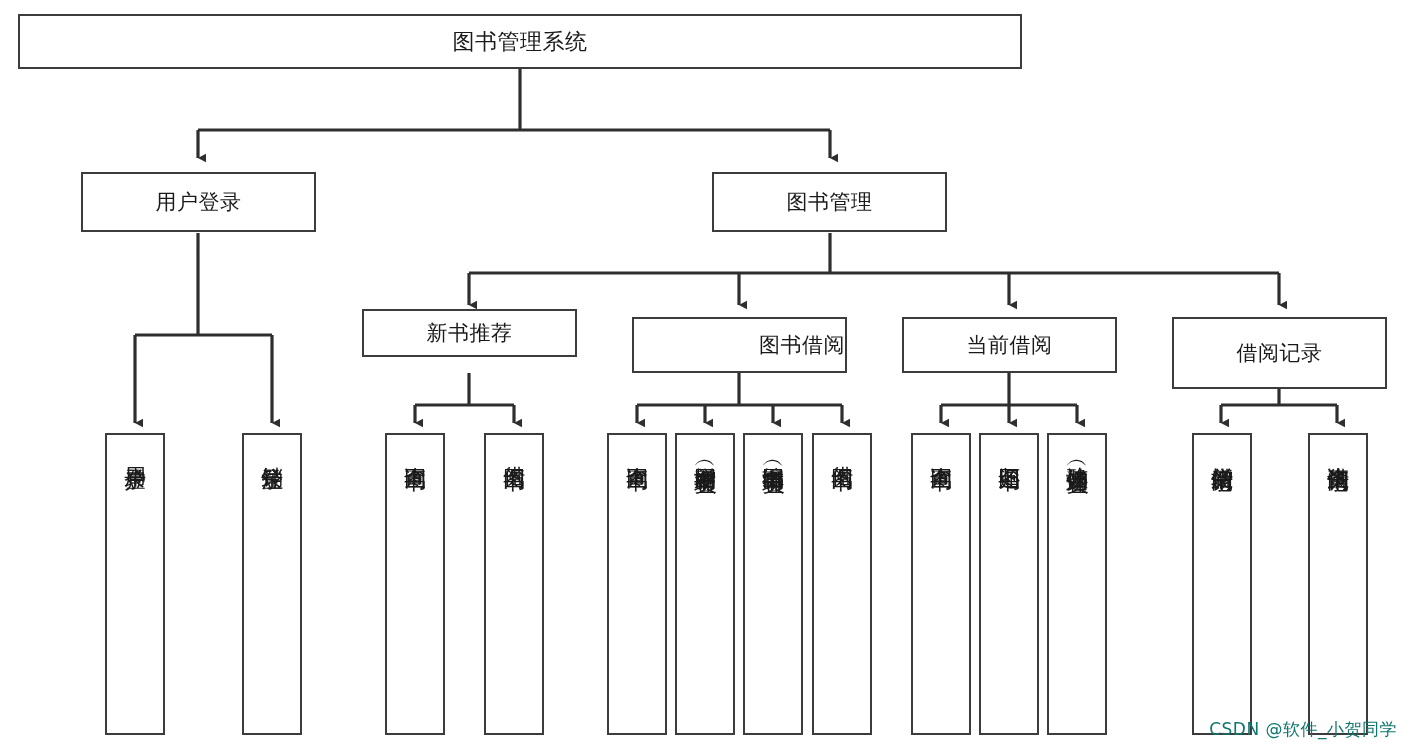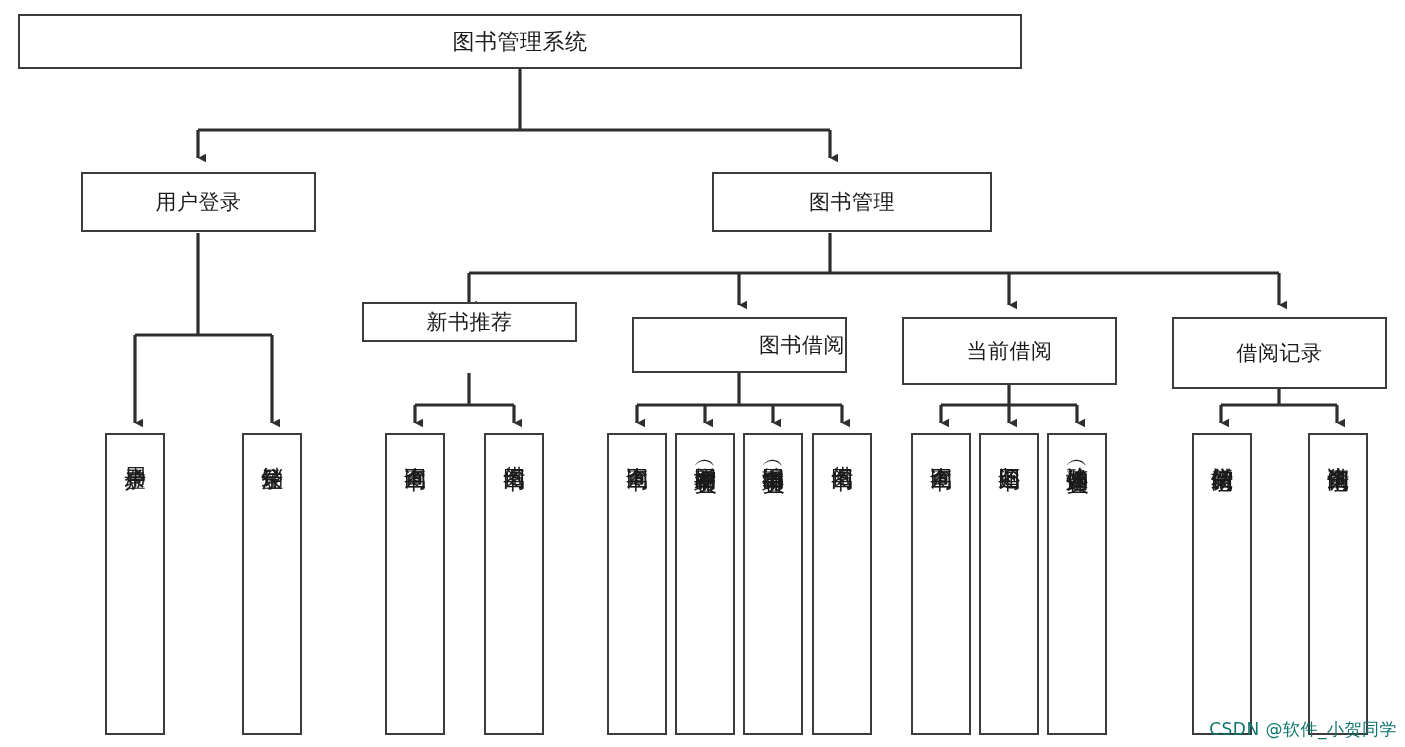--- a/index.html
+++ b/index.html
@@ -134,33 +134,33 @@
   </svg>
 
   <div class="node horiz root" style="left:18px; top:14px; width:1004px; height:55px;">
     <span class="node-label">图书管理系统</span>
   </div>
 
   <div class="node horiz" style="left:81px; top:172px; width:235px; height:60px;">
     <span class="node-label">用户登录</span>
   </div>
 
-  <div class="node horiz" style="left:712px; top:172px; width:280px; height:60px;">
+  <div class="node horiz" style="left:712px; top:172px; width:235px; height:60px;">
     <span class="node-label">图书管理</span>
   </div>
 
-  <div class="node horiz" style="left:362px; top:302px; width:215px; height:40px;">
+  <div class="node horiz" style="left:362px; top:309px; width:215px; height:48px;">
     <span class="node-label">新书推荐</span>
   </div>
 
   <div class="node horiz" style="left:632px; top:317px; width:215px; height:56px;justify-content:flex-end;">
     <span class="node-label">图书借阅</span>
   </div>
 
-  <div class="node horiz" style="left:902px; top:317px; width:215px; height:68px;">
+  <div class="node horiz" style="left:902px; top:317px; width:215px; height:56px;">
     <span class="node-label">当前借阅</span>
   </div>
 
   <div class="node horiz" style="left:1172px; top:317px; width:215px; height:72px;">
     <span class="node-label">借阅记录</span>
   </div>
 
   <div class="node vert" style="left:105px; top:433px; width:60px; height:302px;">
     <span class="node-label">用户登录</span>
   </div>

